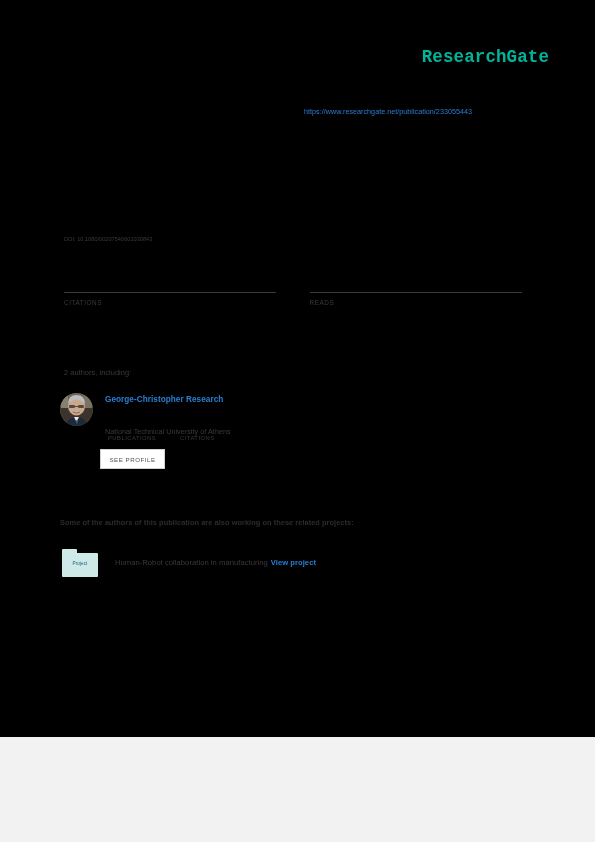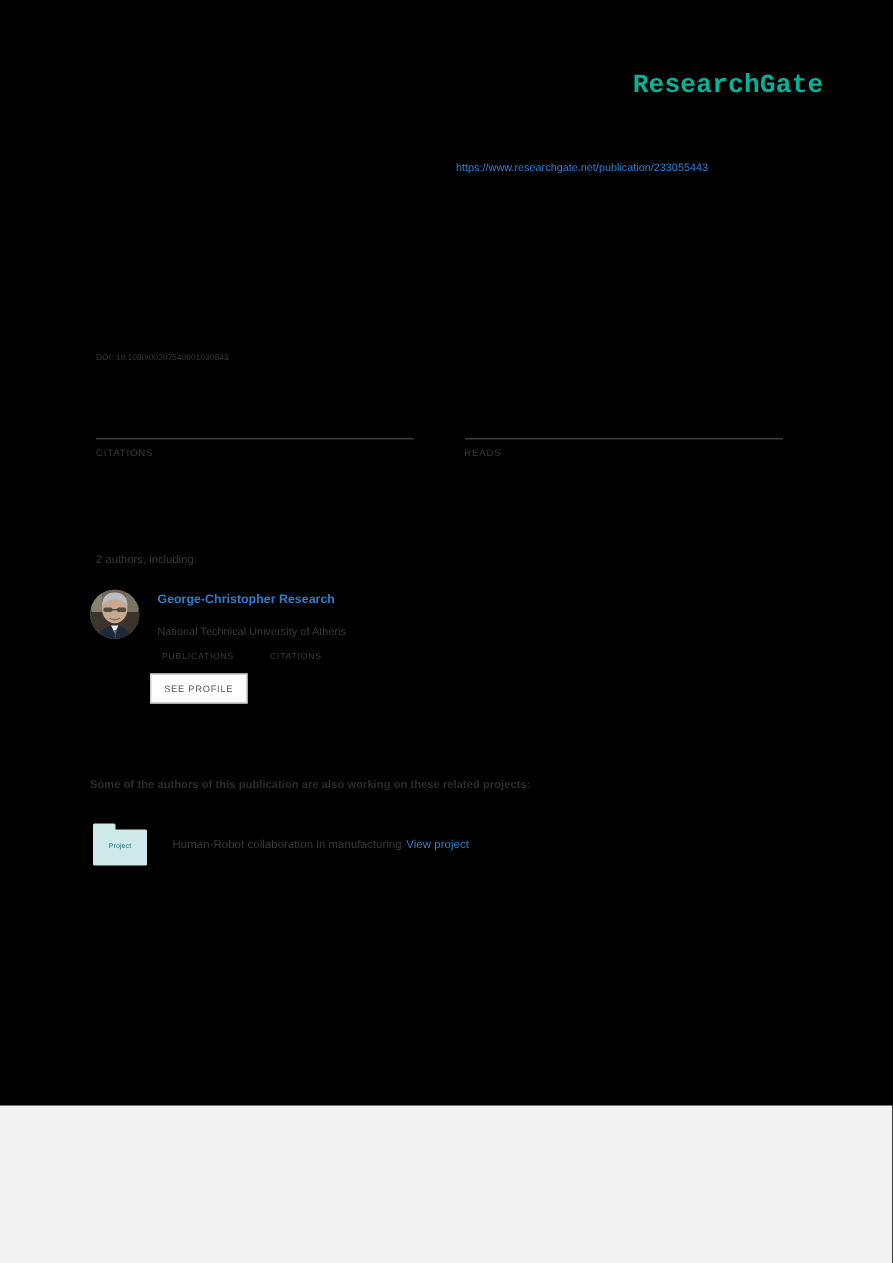--- a/index.html
+++ b/index.html
@@ -157,21 +157,21 @@
     top: 2px;
   }
   .author-name {
     font-size: 8.2px;
     font-weight: 700;
     color: #2a7fd4;
     letter-spacing: 0.05px;
     white-space: nowrap;
   }
   .author-affil {
-    margin-top: 12px;
+    margin-top: 23px;
     font-size: 7.2px;
     color: #3a3a3a;
     letter-spacing: 0.05px;
     white-space: nowrap;
   }
 
   .author-stats {
     position: absolute;
     top: 425px;
     left: 108px;
@@ -269,21 +269,21 @@
     position: absolute;
     left: 53px;
     top: 9px;
     font-size: 7.6px;
     color: #3a3a3a;
     letter-spacing: 0.05px;
     white-space: nowrap;
   }
   .project-link {
     color: #2a7fd4;
-    font-weight: 400;
+    font-weight: 700;
     text-decoration: none;
     padding-left: 3px;
   }
 
   
   .footer {
     position: absolute;
     left: 0;
     top: 737px;
     width: 595px;

